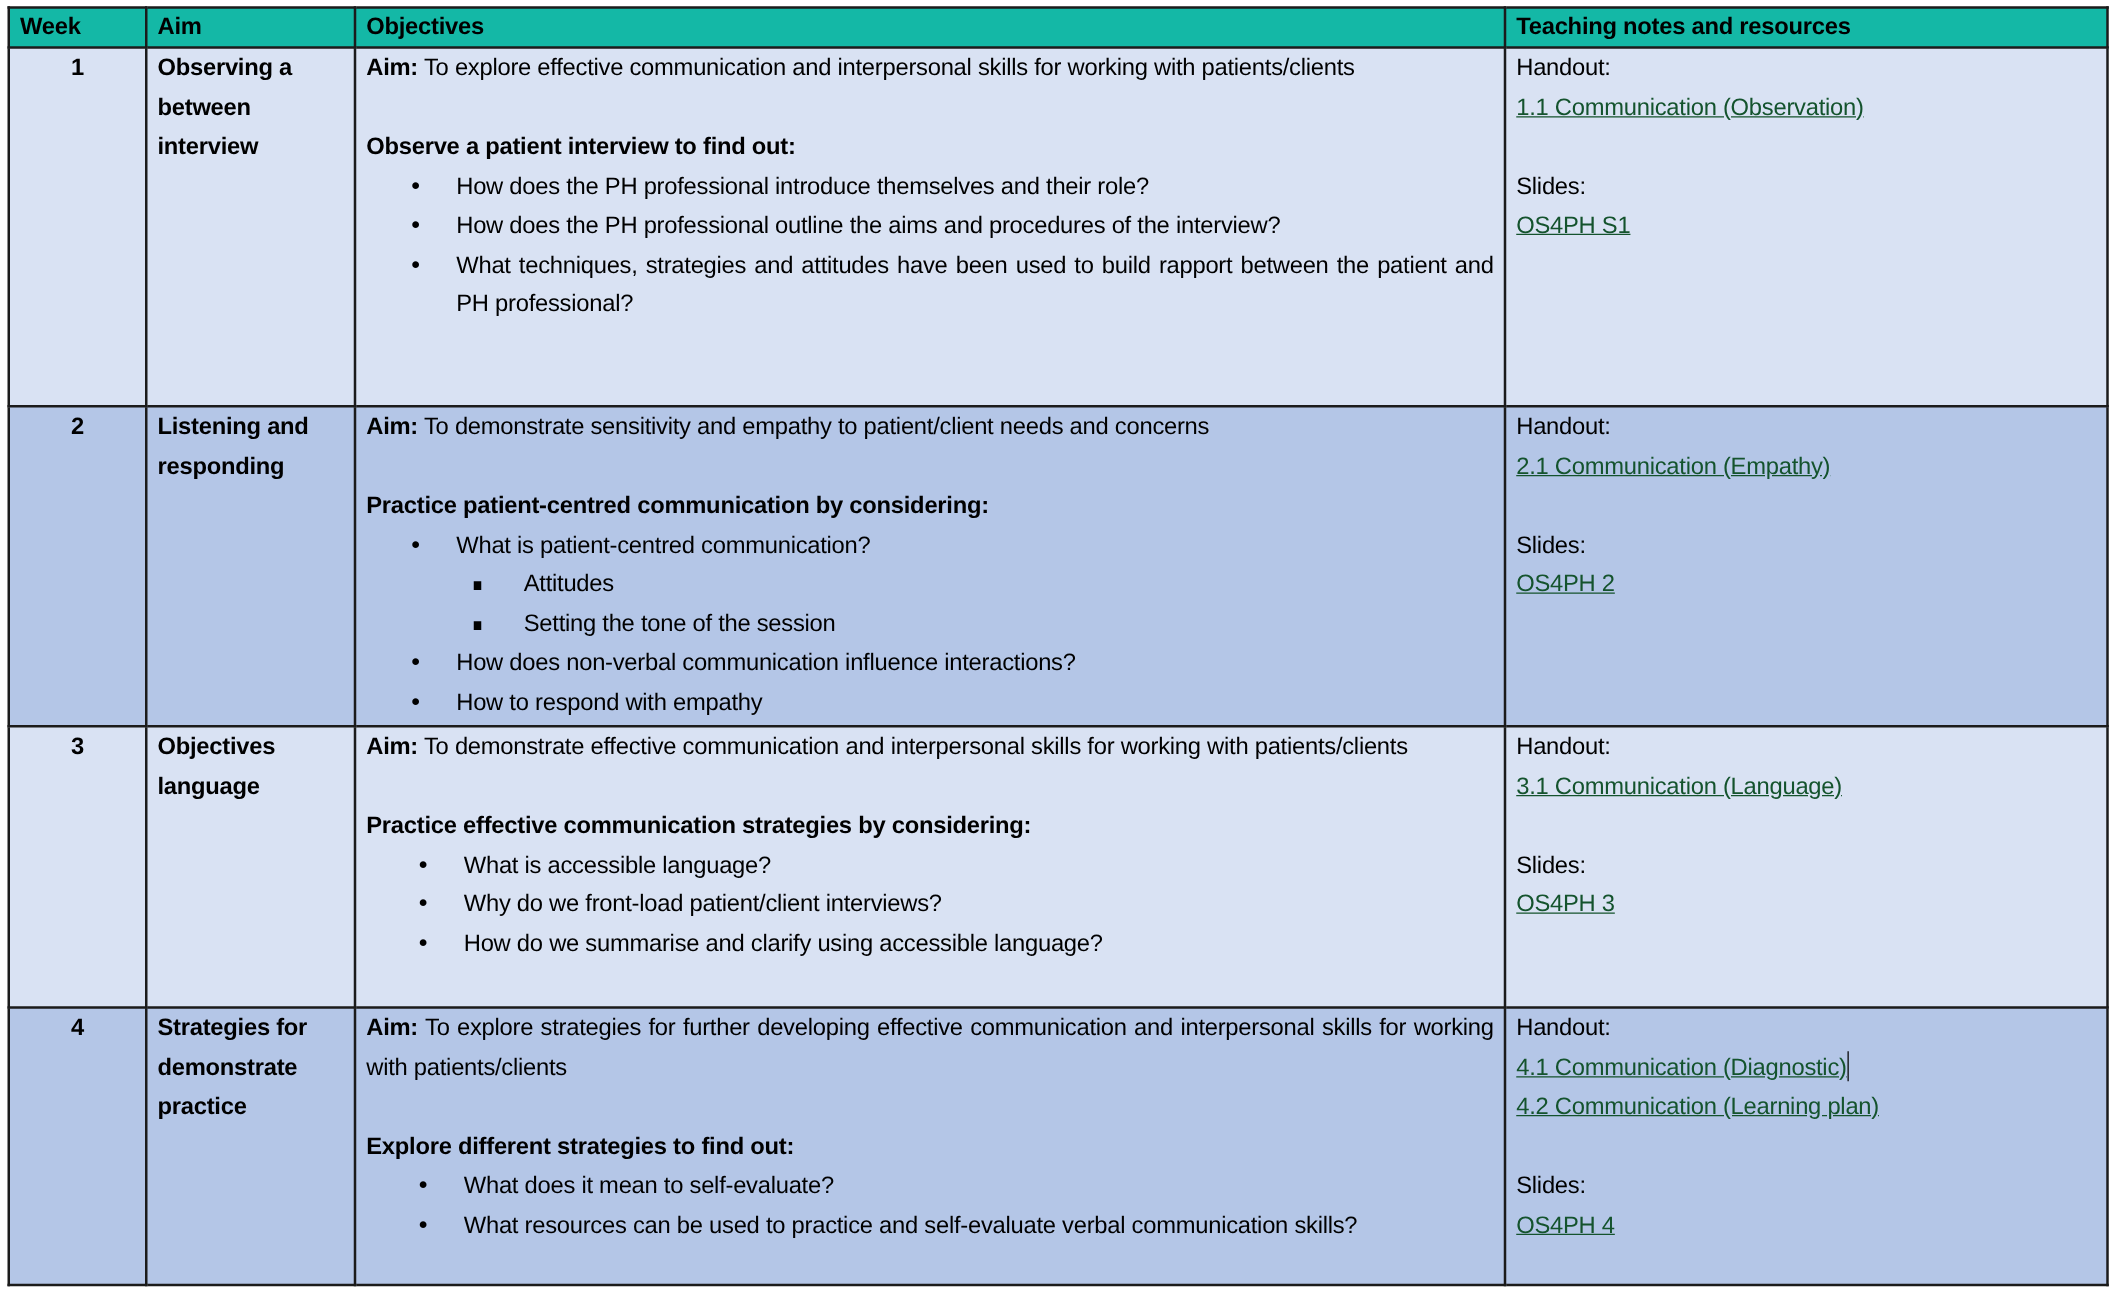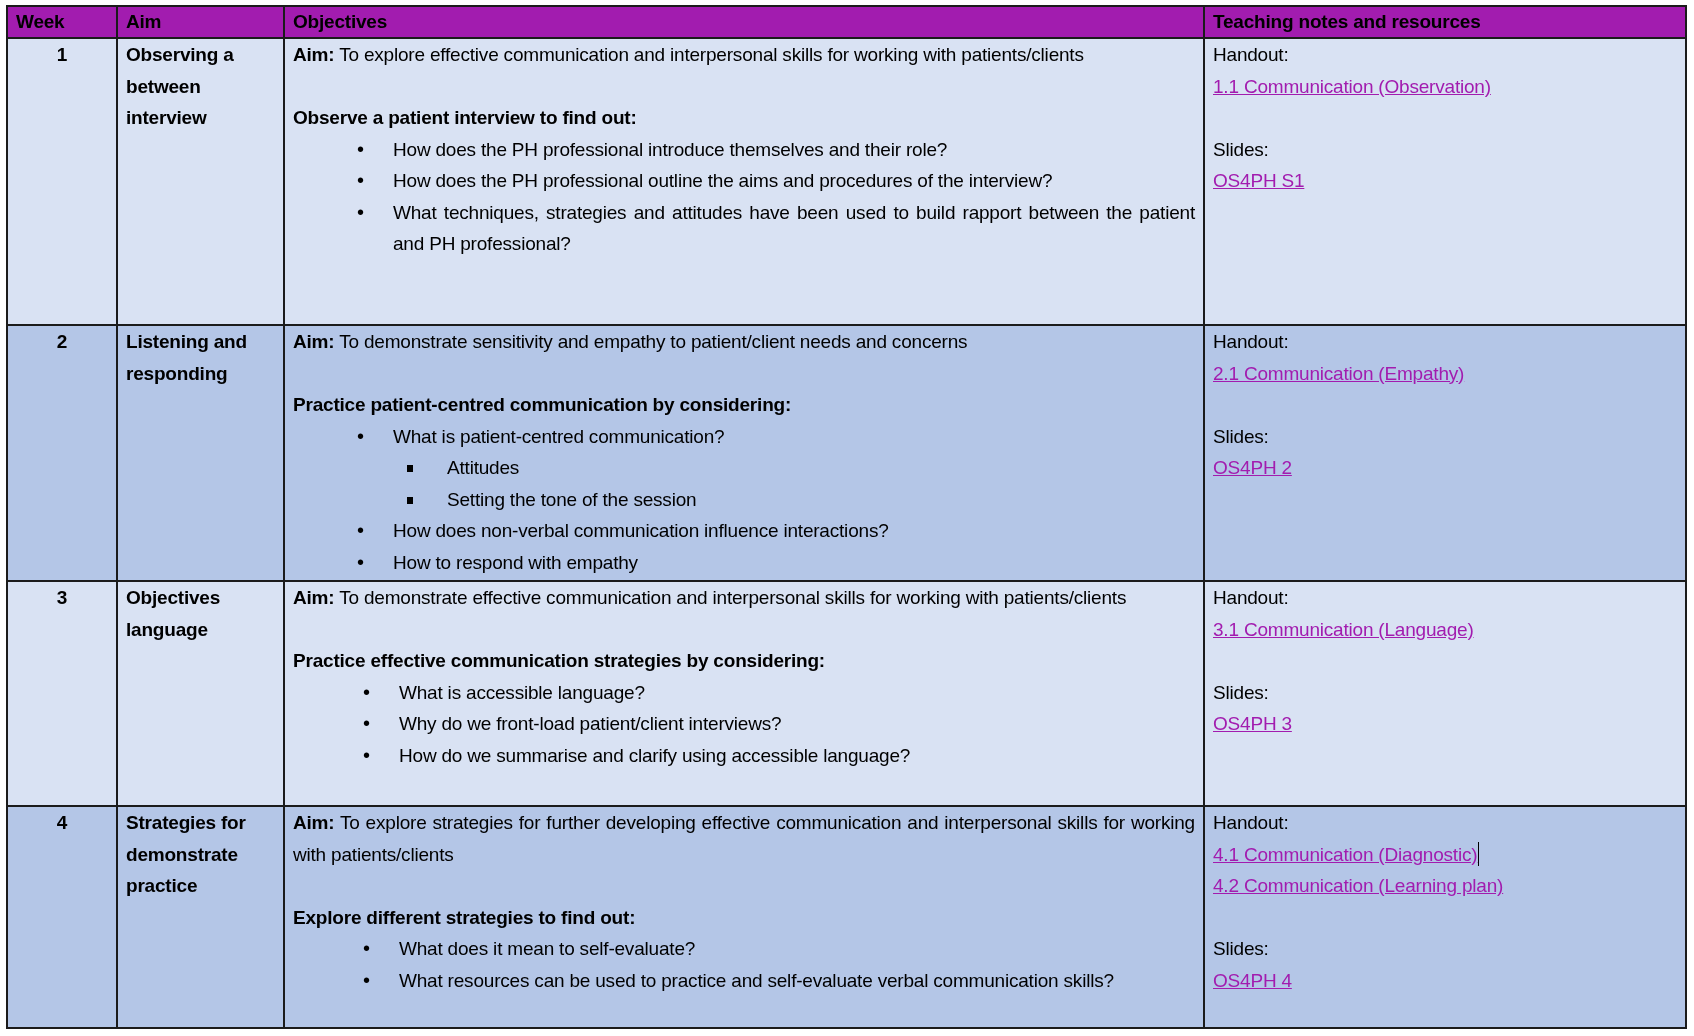--- a/index.html
+++ b/index.html
@@ -1,37 +1,37 @@
 <!DOCTYPE html>
 <html><head>
 <meta charset="utf-8">
 <style>
   html, body { margin:0; padding:0; background:#ffffff; }
   body { width:1694px; height:1036px; position:relative; overflow:hidden;
          font-family:"Liberation Sans", "DejaVu Sans", sans-serif; color:#000; }
   table.plan { position:absolute; left:6px; top:5px; border-collapse:collapse;
                table-layout:fixed; width:1679px; font-size:19px; letter-spacing:-0.2px; }
   table.plan td, table.plan th { border:2px solid #1b1b1b; vertical-align:top; padding:0 8px; line-height:31.5px; }
-  table.plan thead th { background:#a21caf; text-align:left; font-weight:bold; height:30px; line-height:30px; }
+  table.plan thead th { background:#14b8a6; text-align:left; font-weight:bold; height:30px; line-height:30px; }
   tr.light td { background:#d9e2f3; }
   tr.dark td { background:#b4c6e7; }
   td.week { text-align:center; vertical-align:middle; font-weight:bold; }
   td.aim { vertical-align:middle; font-weight:bold; }
   td.obj { text-align:justify; }
   td.res { vertical-align:middle; }
   .lbl { font-weight:bold; }
   .gap { height:31.5px; }
   ul.b1 { margin:0; padding:0 0 0 72px; list-style:none; }
-  ul.b1 > li { position:relative;margin-left:28px; }
+  ul.b1 > li { position:relative; }
   ul.b1 > li::before { content:"\2022"; position:absolute; left:-36px; top:0; font-size:20px; }
   ul.b2 { margin:0; padding:0 0 0 54px; list-style:none; }
   ul.b2 > li { position:relative; }
   ul.b2 > li::before { content:""; position:absolute; left:-40px; top:13px; width:6px; height:7px; background:#000; }
   .row-r3 ul.b1, .row-r4 ul.b1 { padding-left:78px; }
-  a.link { color:#a21caf; text-decoration:underline; }
+  a.link { color:#14532d; text-decoration:underline; }
   .cursor { display:inline-block; width:1px; height:24px; background:#000; vertical-align:-5px; margin-left:1px; }
 </style>
 </head>
 <body>
 
 <table class="plan">
   <colgroup>
     <col style="width:110px">
     <col style="width:167px">
     <col style="width:920px">

